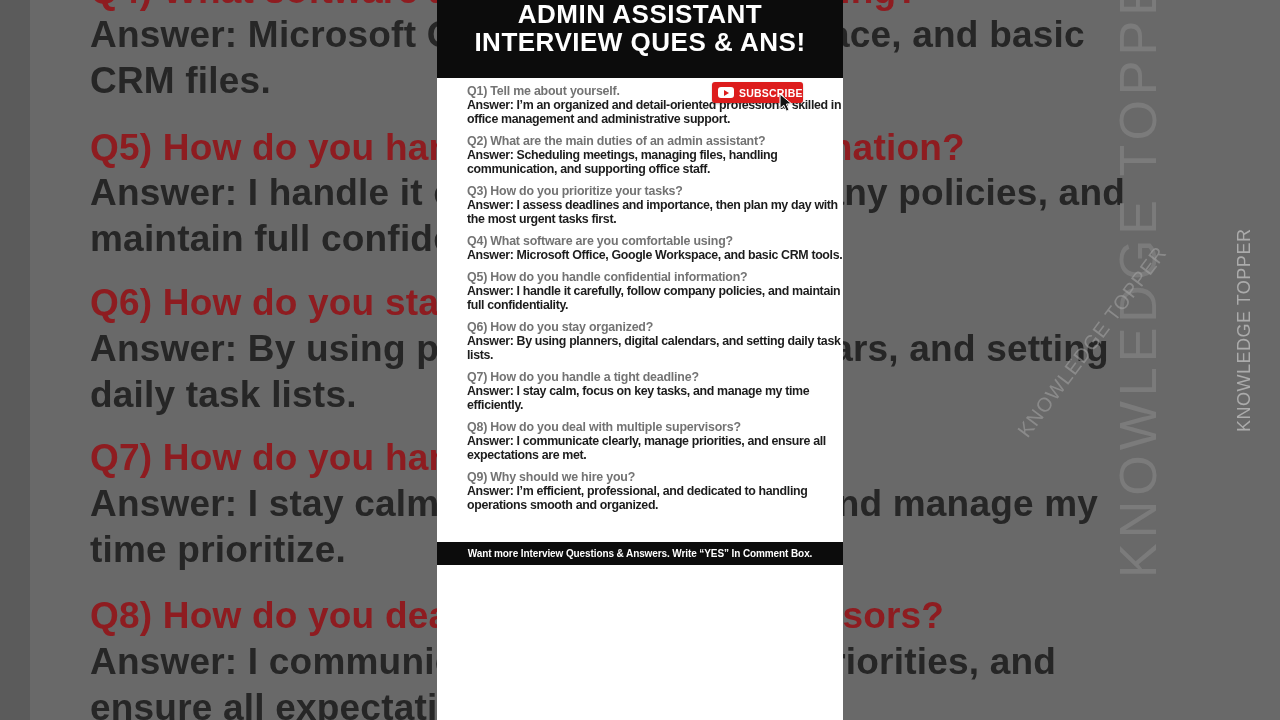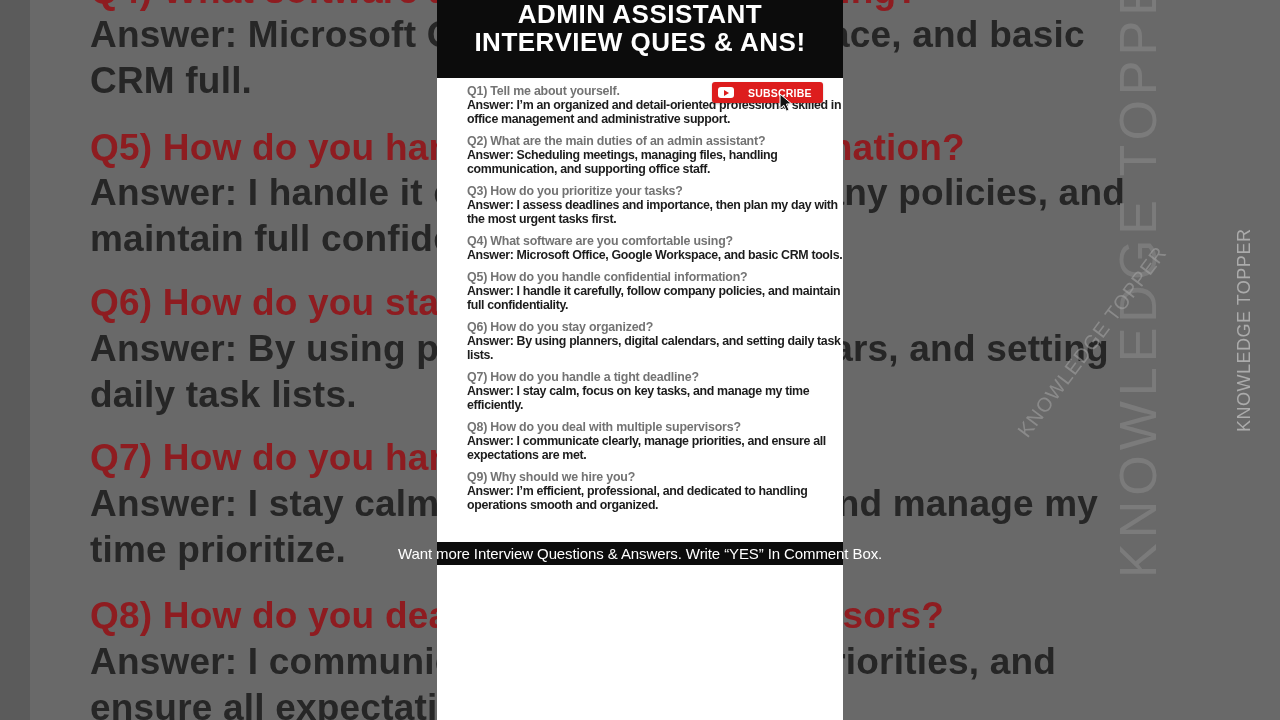--- a/index.html
+++ b/index.html
@@ -53,54 +53,54 @@
     position:absolute;left:797px;top:432px;z-index:2;
     transform:rotate(-90deg);transform-origin:0 0;
     font-size:18px;letter-spacing:0.5px;white-space:nowrap;color:#ababab;
   }
   .panel-watermark-diag{
     position:absolute;left:576px;top:428px;z-index:2;
     transform:rotate(-53deg);transform-origin:0 0;
     font-size:20px;letter-spacing:1px;white-space:nowrap;color:rgba(165,165,165,0.55);
   }
   .subscribe-btn{
-    position:absolute;left:275px;top:82px;height:21px;padding:0 11px 0 6px;
+    position:absolute;left:275px;top:82px;height:21px;padding:0 0 0 6px;
     background:#dd1d1d;border-radius:3px;
-    display:flex;align-items:center;gap:14px;cursor:pointer;
+    display:flex;align-items:center;gap:5px;cursor:pointer;
     box-shadow:0 1px 2px rgba(0,0,0,0.25);
   }
   .yt-play{
     width:16px;height:11px;background:#ffffff;border-radius:3px;
     display:flex;align-items:center;justify-content:center;flex:none;
   }
   .yt-play .tri{
     width:0;height:0;border-left:5px solid #dd1d1d;
     border-top:3.5px solid transparent;border-bottom:3.5px solid transparent;margin-left:1px;
   }
   .subscribe-label{
     color:#ffffff;font-weight:bold;font-size:10.5px;letter-spacing:0.2px;white-space:nowrap;
   }
   .footer-bar{
     position:absolute;left:0;top:542px;width:406px;height:23px;background:#0c0c0c;
     display:flex;align-items:center;justify-content:center;
   }
   .footer-bar .f-text{
-    color:#ffffff;font-weight:normal;font-size:15px;letter-spacing:-0.1px;white-space:nowrap;
+    color:#ffffff;font-weight:bold;font-size:10px;letter-spacing:-0.1px;white-space:nowrap;
   }
   .cursor{position:absolute;left:342px;top:93px;z-index:5;}
 </style>
 </head>
 <body>
 
 <div class="stage">
 
   <div class="backdrop">
     <div class="bg-line red" style="top:-30px">Q4) What software are you comfortable using?</div>
     <div class="bg-line" style="top:14px">Answer: Microsoft Office, Google Workspace, and basic</div>
-    <div class="bg-line" style="top:60px">CRM full.</div>
+    <div class="bg-line" style="top:60px">CRM files.</div>
     <div class="bg-line red" style="top:127px">Q5) How do you handle confidential information?</div>
     <div class="bg-line" style="top:172px">Answer: I handle it carefully, follow company policies, and</div>
     <div class="bg-line" style="top:218px">maintain full confidentiality.</div>
     <div class="bg-line red" style="top:282px">Q6) How do you stay organized?</div>
     <div class="bg-line" style="top:328px">Answer: By using planners, digital calendars, and setting</div>
     <div class="bg-line" style="top:374px">daily task lists.</div>
     <div class="bg-line red" style="top:437px">Q7) How do you handle a tight deadline?</div>
     <div class="bg-line" style="top:483px">Answer: I stay calm, focus on key tasks, and manage my</div>
     <div class="bg-line" style="top:529px">time prioritize.</div>
     <div class="bg-line red" style="top:595px">Q8) How do you deal with multiple supervisors?</div>

